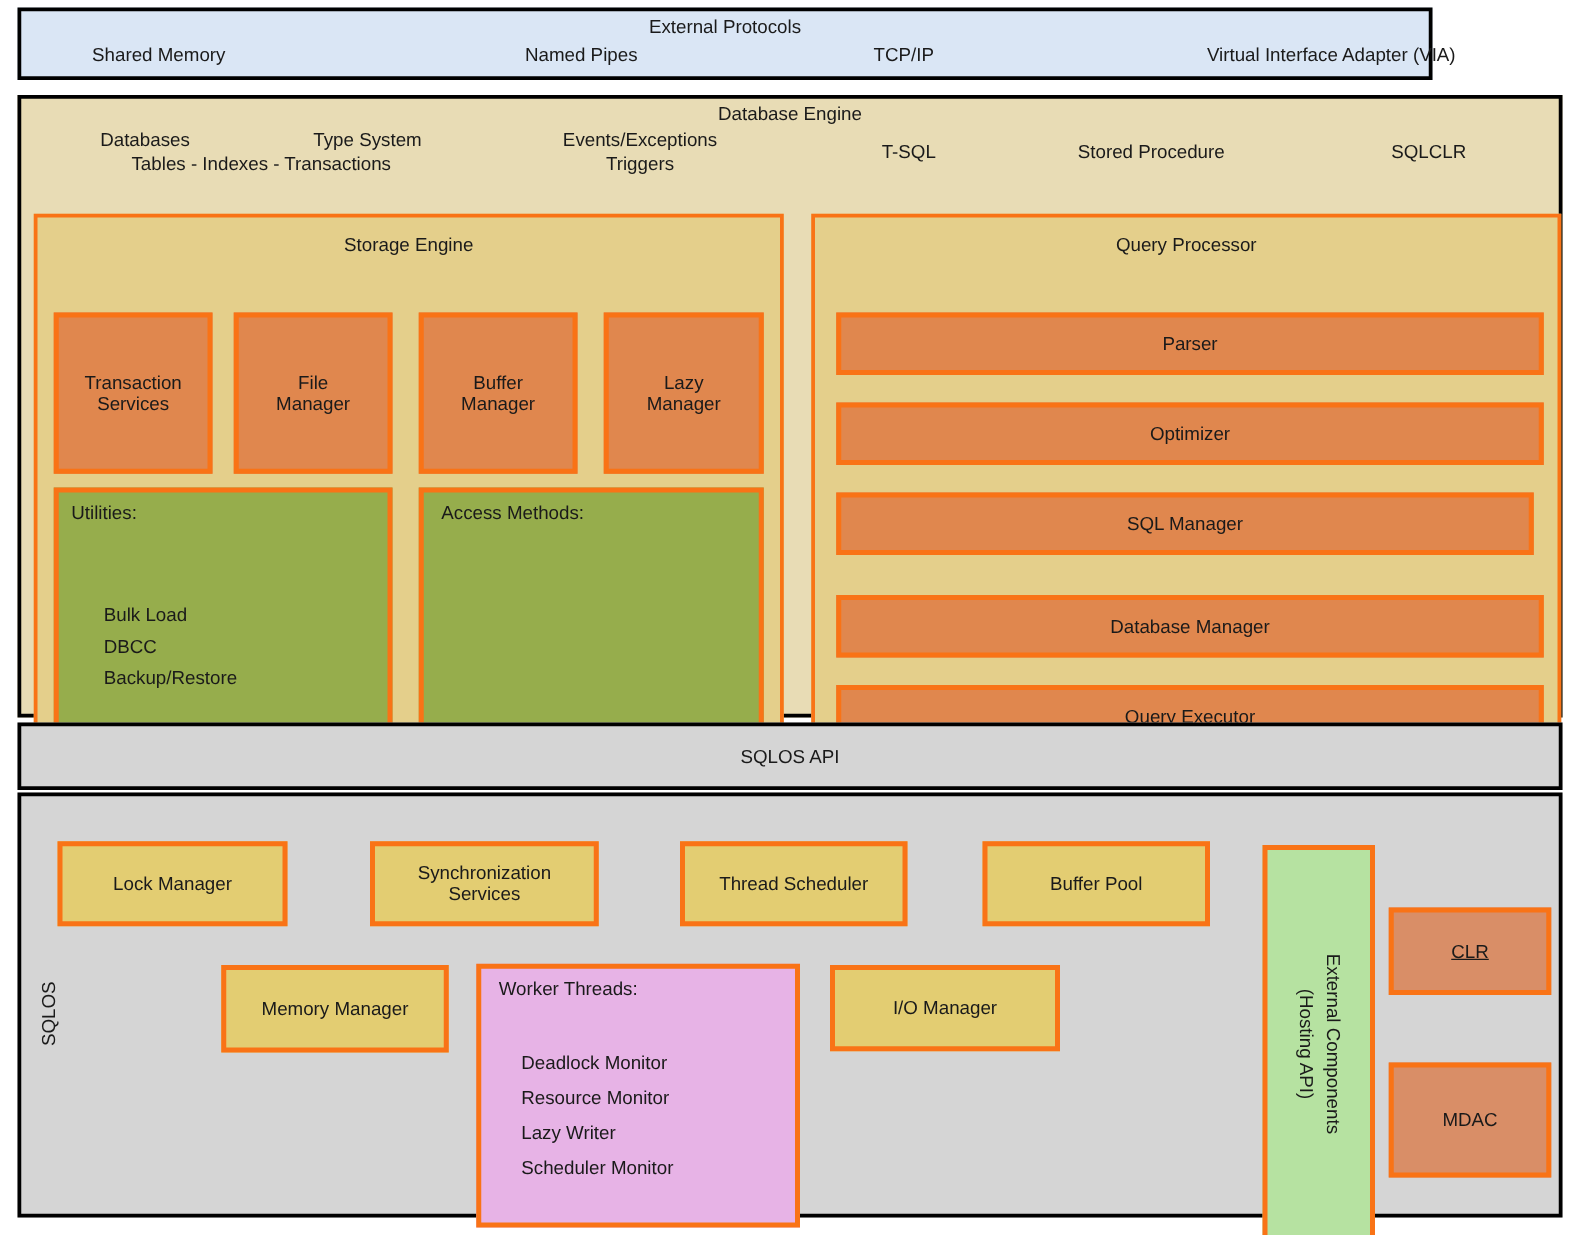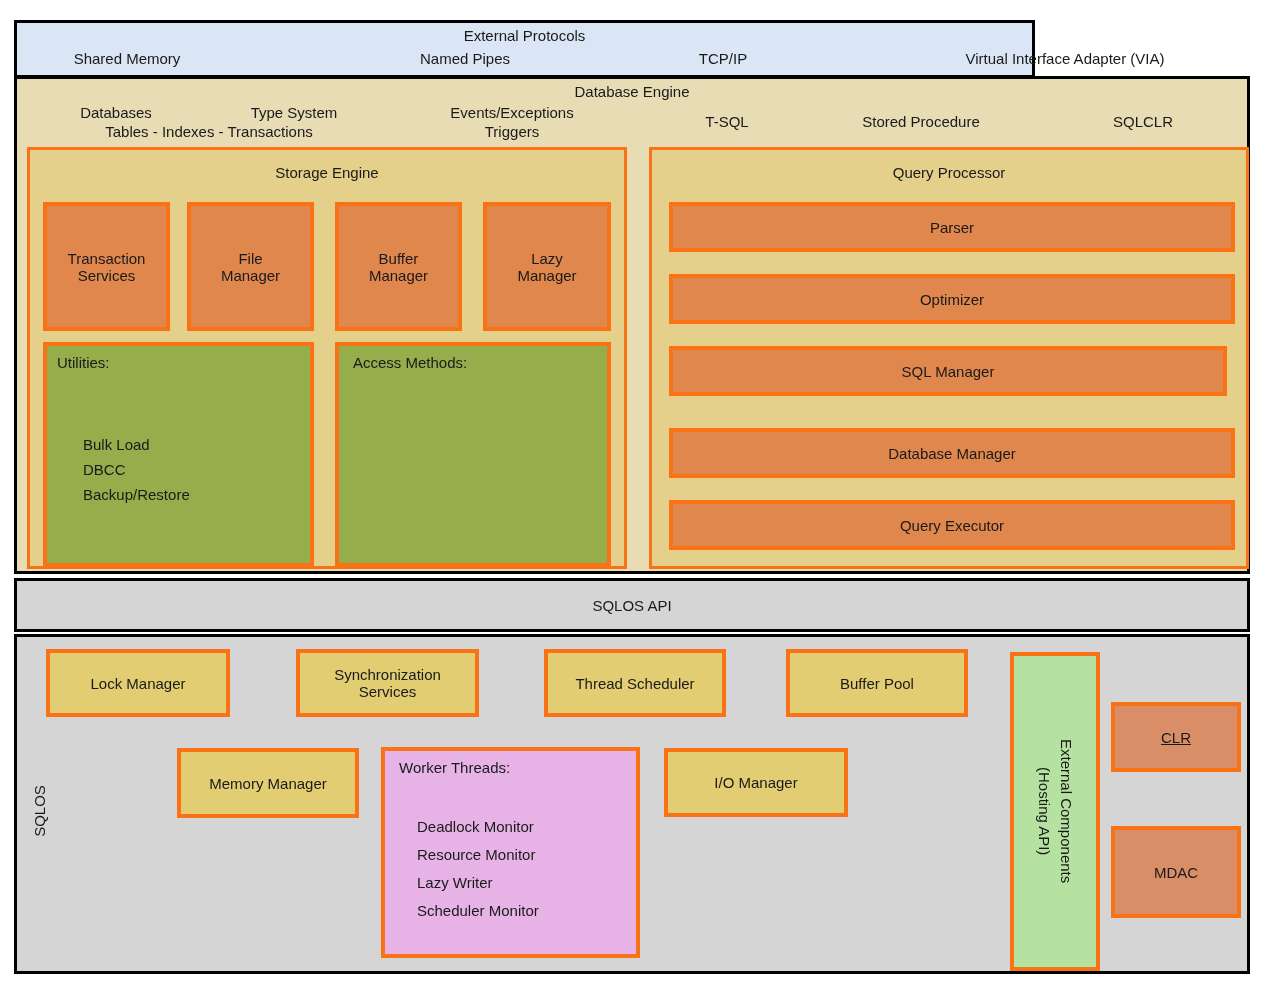--- a/index.html
+++ b/index.html
@@ -1,21 +1,21 @@
 <!DOCTYPE html>
 <html><head>
 <meta charset="utf-8">
 <style>
   html, body { margin:0; padding:0; background:#ffffff; }
   .canvas {
     position:relative; width:1267px; height:988px; background:#ffffff;
     font-family:"Liberation Sans", sans-serif; color:#1a1a1a; font-size:15px;
   }
   .panel { position:absolute; box-sizing:border-box; border:3px solid #000; }
-  .box   { position:absolute; box-sizing:border-box; border:4px solid #f97316; }
+  .box   { position:absolute; box-sizing:border-box; border:4px solid #f97316;margin-top:24px; }
   .blue   { background:#dae6f5; }
   .tan    { background:#e8dcb5; }
   .khaki  { background:#e4cf8b; }
   .orange { background:#e0874e; }
   .olive  { background:#96ad4c; }
   .gray   { background:#d5d5d5; }
   .gold   { background:#e3cd72; }
   .pink   { background:#e7b3e6; }
   .lgreen { background:#b6e2a1; }
   .salmon { background:#d98e67; }
@@ -29,21 +29,21 @@
     display:flex; align-items:center; justify-content:center;
     writing-mode:vertical-rl; text-align:center; line-height:1.45;
   }
   .rot-ccw { position:absolute; transform:rotate(-90deg); text-align:center; white-space:nowrap; }
 </style>
 </head>
 <body>
 
 <div class="canvas">
 
-  <div class="panel blue" style="left:14px; top:20px; width:1021px; height:58px;">
+  <div class="panel blue" style="left:14px; top:6px; width:1132px; height:58px;">
     <div class="ttl">External Protocols</div>
     <span class="lbl" style="left:110px; top:27px;">Shared Memory</span>
     <span class="lbl" style="left:448px; top:27px;">Named Pipes</span>
     <span class="lbl" style="left:706px; top:27px;">TCP/IP</span>
     <span class="lbl" style="left:1048px; top:27px;">Virtual Interface Adapter (VIA)</span>
   </div>
 
   <div class="panel tan" style="left:14px; top:76px; width:1236px; height:498px;">
     <div class="ttl">Database Engine</div>
 

